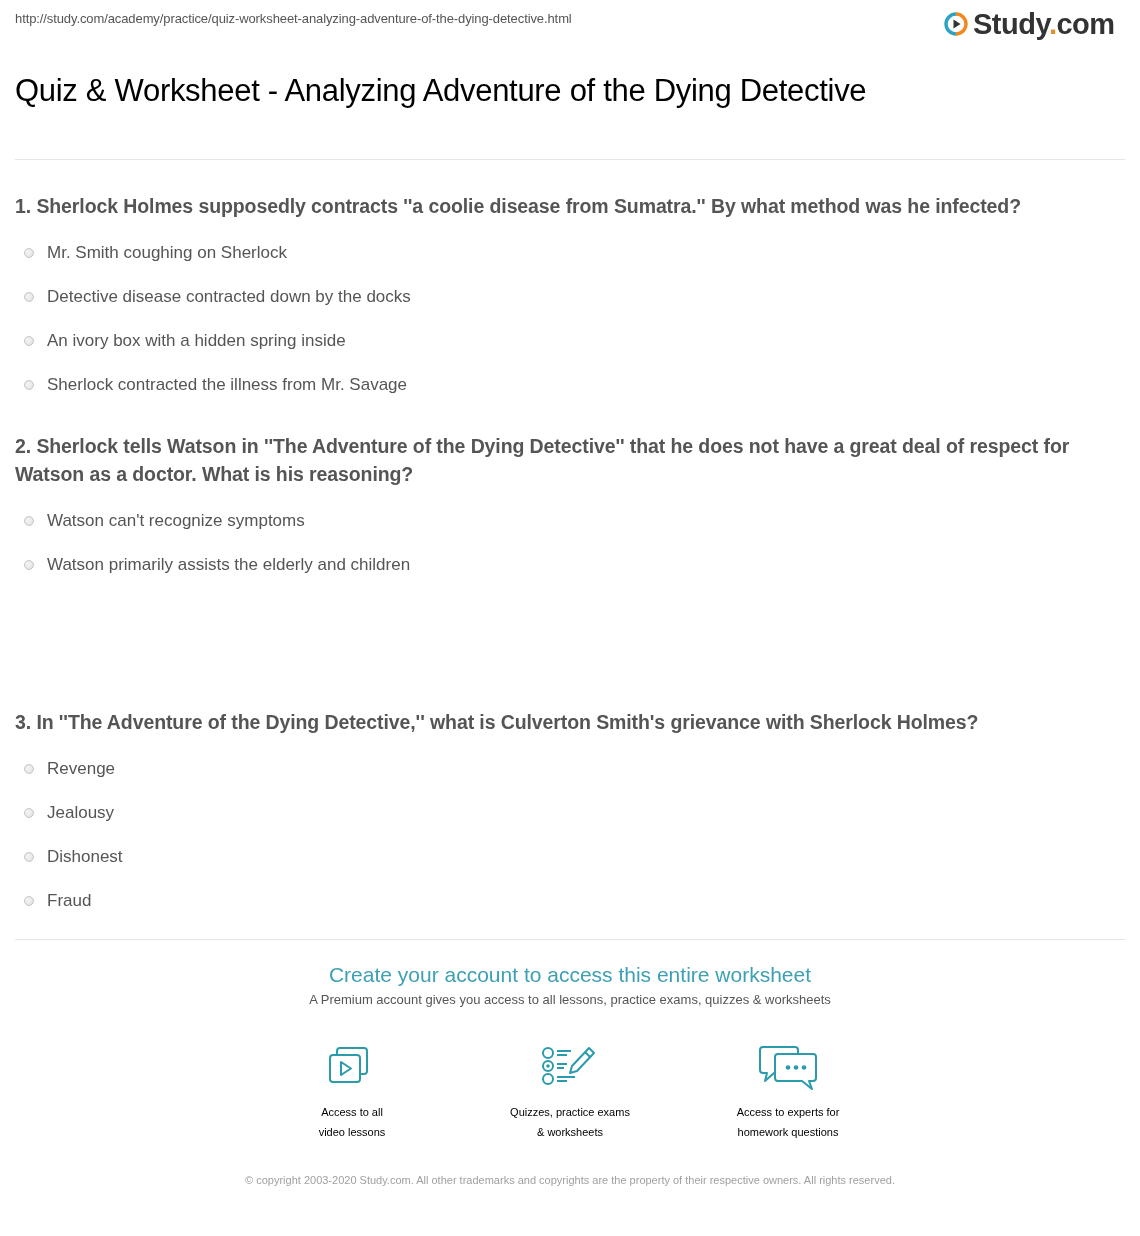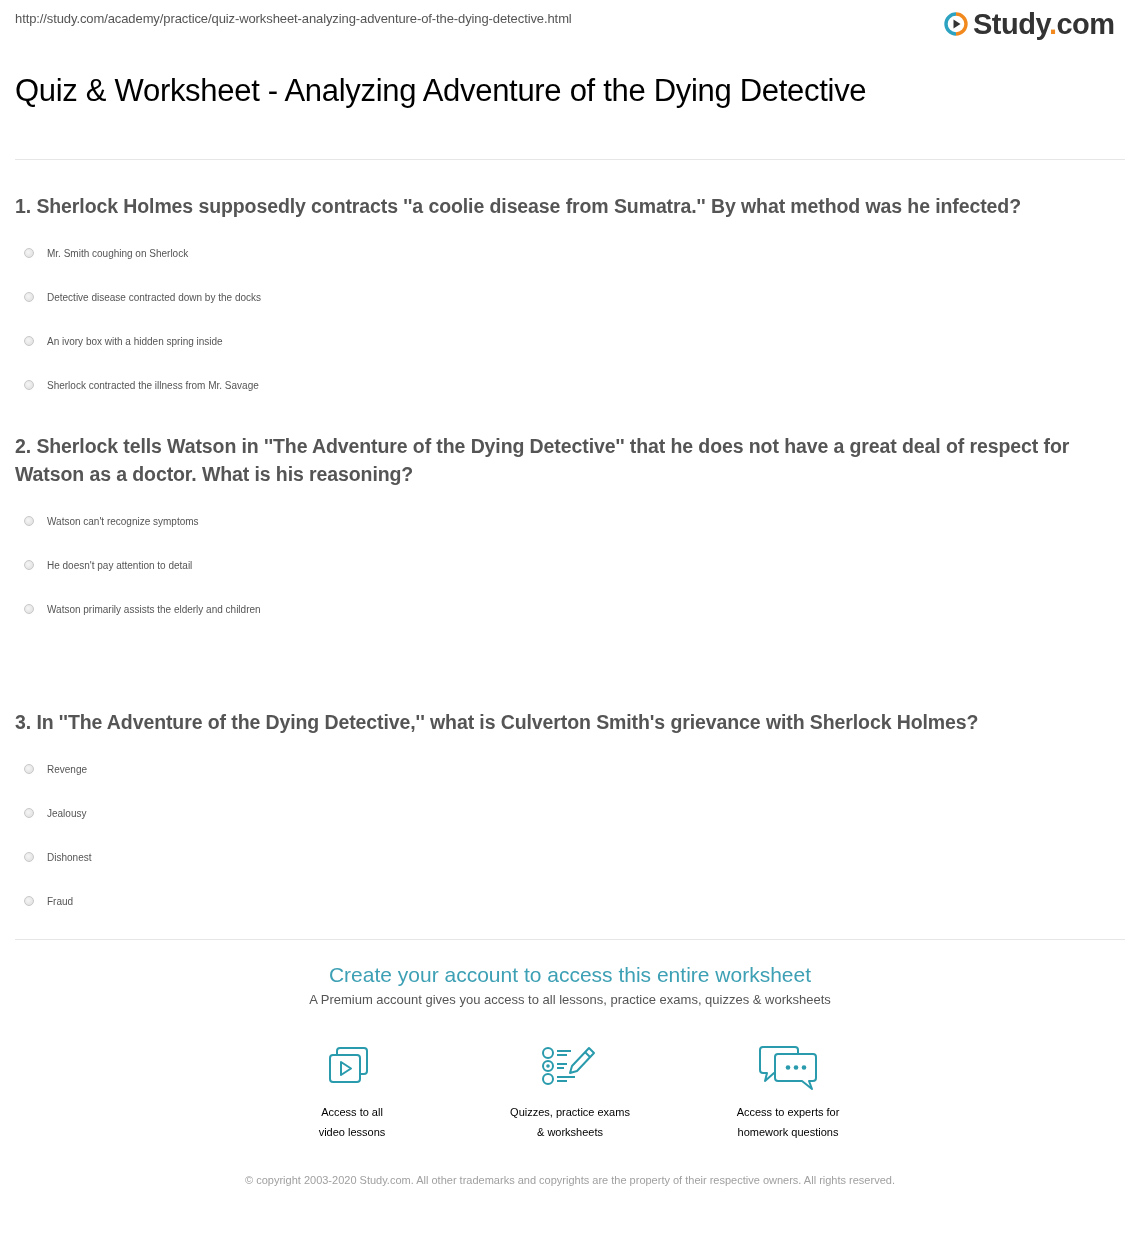--- a/index.html
+++ b/index.html
@@ -45,21 +45,21 @@
       position: absolute; left: 15px; width: 1110px;
     }
     .q-text {
       font-size: 19.5px; line-height: 28px; font-weight: bold;
       color: #555555; letter-spacing: -0.1px;
     }
     .options { list-style: none; margin-top: 11px; }
     .option {
       display: flex; align-items: center;
       height: 44px;
-      font-size: 10px; color: #555555;
+      font-size: 17px; color: #555555;
     }
     .radio {
       width: 10px; height: 10px; border-radius: 50%;
       border: 1px solid #c8c8c8;
       background: radial-gradient(circle at 40% 40%, #f6f6f6, #dcdcdc);
       margin-left: 9px; margin-right: 13px;
       flex-shrink: 0;
     }
 
     .cta {
@@ -132,24 +132,20 @@
         </li>
     </ul>
   </div>
 
   <div class="question" style="top:432px;">
     <div class="q-text">2. Sherlock tells Watson in ''The Adventure of the Dying Detective'' that he does not have a great deal of respect for Watson as a doctor. What is his reasoning?</div>
     <ul class="options">
       <li class="option">
           <span class="radio"></span>
           <span>Watson can't recognize symptoms</span>
-        </li>
-      <li class="option">
-          <span class="radio"></span>
-          <span>He doesn't pay attention to detail</span>
         </li>
       <li class="option">
           <span class="radio"></span>
           <span>Watson primarily assists the elderly and children</span>
         </li>
     </ul>
   </div>
 
   <div class="question" style="top:700px;margin-top:8px;">
     <div class="q-text">3. In ''The Adventure of the Dying Detective,'' what is Culverton Smith's grievance with Sherlock Holmes?</div>

